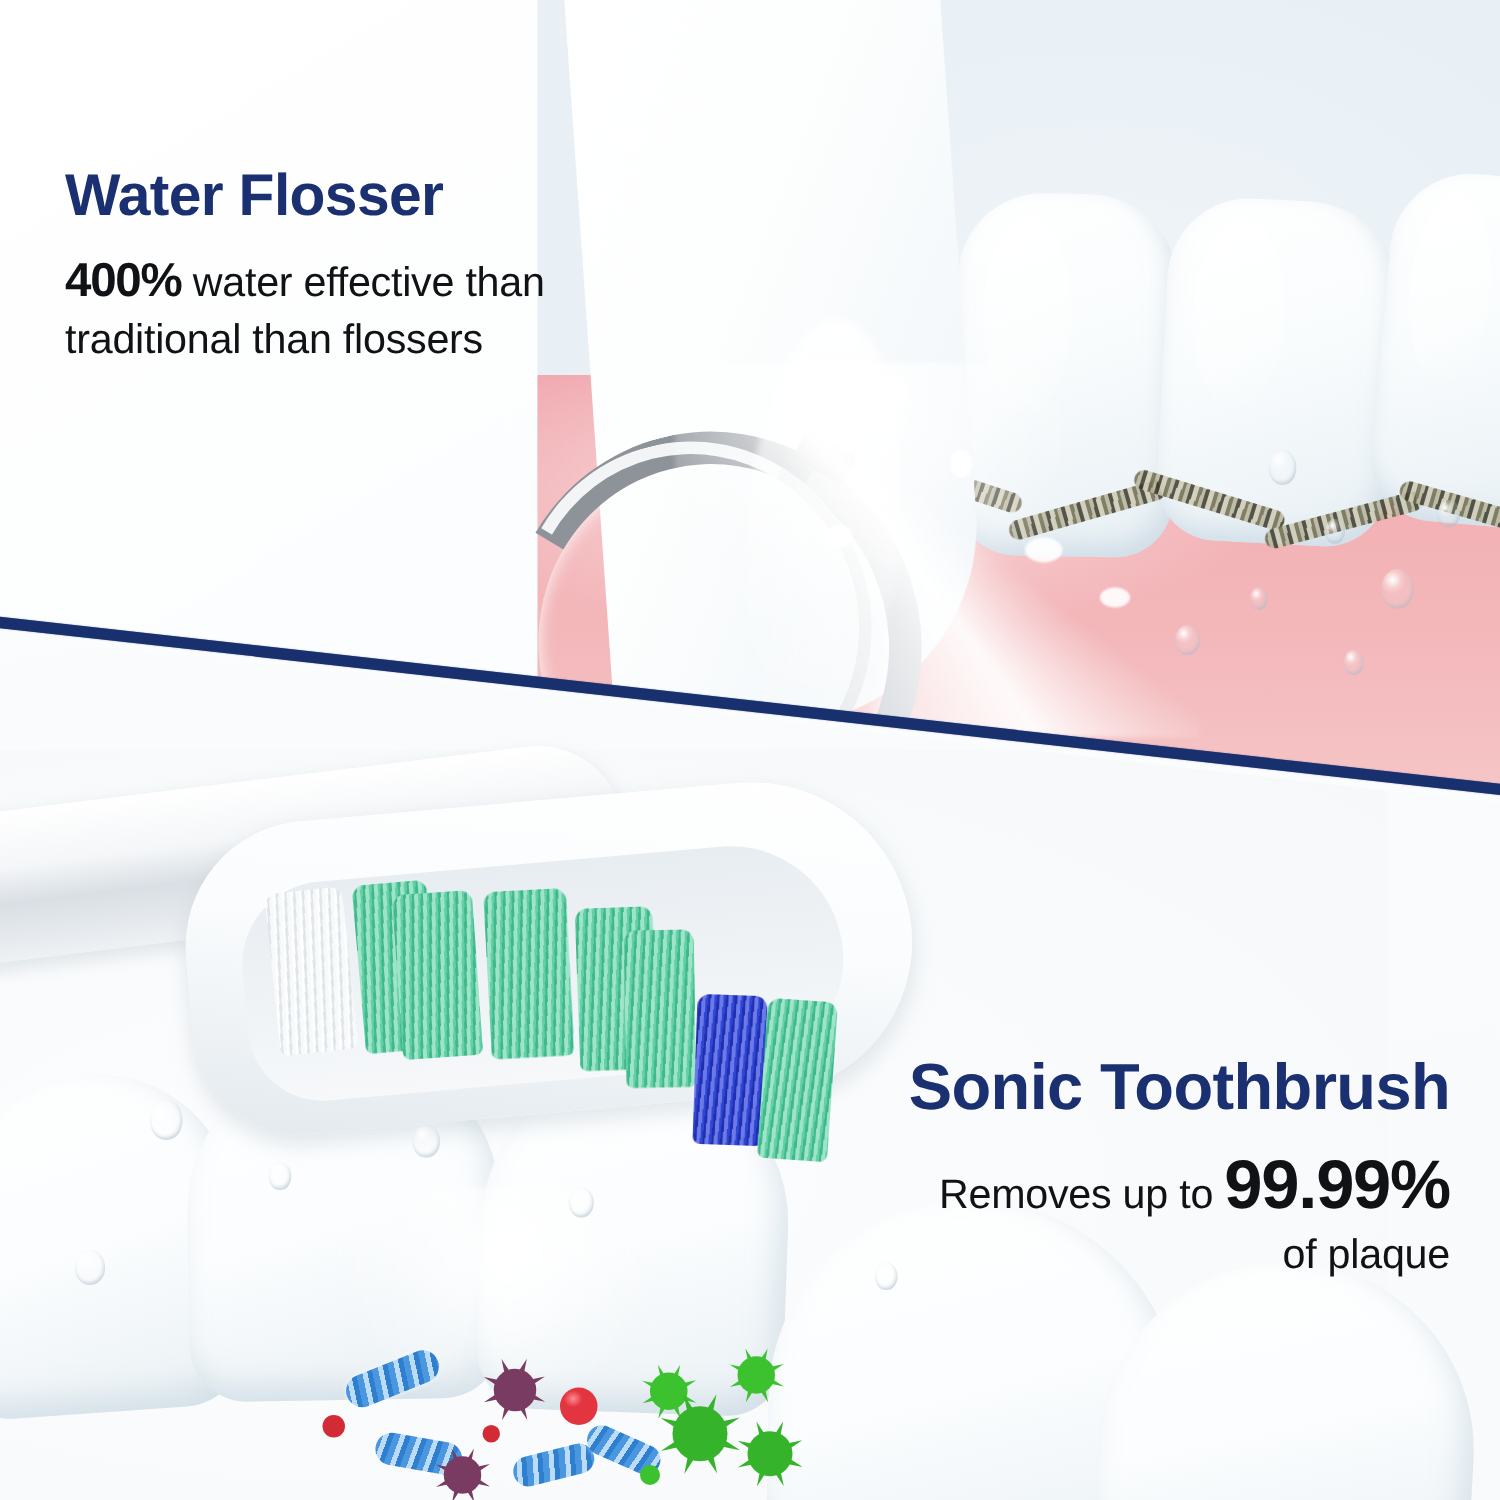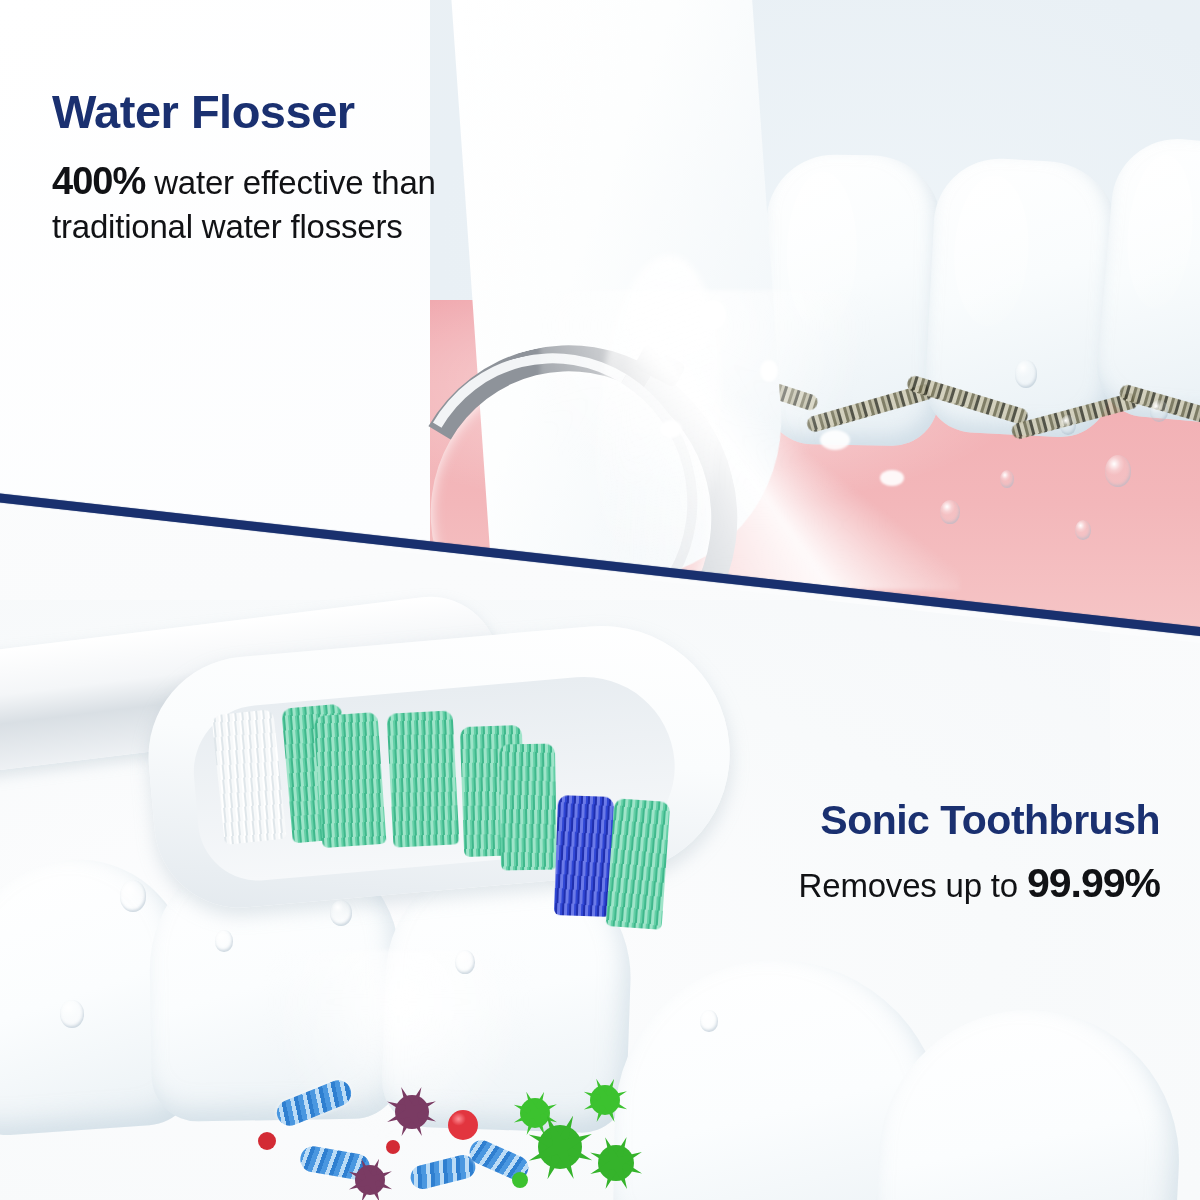--- a/index.html
+++ b/index.html
@@ -147,33 +147,33 @@
      background:inherit;}
   .spiky::before{transform:rotate(22deg);clip-path:polygon(50% 0,58% 42%,100% 50%,58% 58%,50% 100%,42% 58%,0 50%,42% 42%);}
   .spiky::after{transform:rotate(67deg);clip-path:polygon(50% 0,58% 42%,100% 50%,58% 58%,50% 100%,42% 58%,0 50%,42% 42%);}
 
   
   #b-spray{position:absolute;left:250px;top:950px;width:330px;height:260px;
      background:radial-gradient(55% 70% at 45% 20%,rgba(255,255,255,.95),rgba(255,255,255,.3) 45%,rgba(255,255,255,0) 75%);
      filter:blur(2px);}
 
   
-  .block{position:absolute;z-index:40;}
+  .block{position:absolute;z-index:40;margin-top:44px;}
   #blk-top{left:52px;top:88px;text-align:left;}
   #blk-bot{left:0;top:800px;width:1160px;text-align:right;}
 
   h1.head{margin:0;color:#1a3070;font-weight:bold;letter-spacing:-.5px;line-height:1;}
   #h-top{font-size:47px;}
-  #h-bot{font-size:41px;}
+  #h-bot{font-size:52px;}
   .sub{margin:0;color:#111215;font-size:33px;line-height:1.28;font-weight:normal;
        letter-spacing:-.2px;}
   #blk-top .sub{margin-top:22px;max-width:470px;}
   #blk-bot .sub{margin-top:16px;}
   .b{font-weight:bold;font-size:38px;letter-spacing:-1px;}
-  #blk-bot .b{font-size:41px;}
+  #blk-bot .b{font-size:55px;}
   .l2{display:block;}
 </style>
 </head>
 <body>
 
 <div id="stage">
 
   <div class="panel" id="panel-top">
 
     <div class="t-scene" id="t-field"></div>
@@ -270,21 +270,21 @@
     <div class="drop" style="left:330px;top:900px;width:22px;height:26px;"></div>
     <div class="drop" style="left:455px;top:950px;width:20px;height:24px;"></div>
     <div class="drop" style="left:60px;top:1000px;width:24px;height:28px;"></div>
     <div class="drop" style="left:700px;top:1010px;width:18px;height:22px;"></div>
   </div>
 
   <div id="divider"></div>
 
   <div class="block" id="blk-top">
     <h1 class="head" id="h-top">Water Flosser</h1>
-    <p class="sub"><span class="b">400%</span><span> water effective than</span><span class="l2">traditional water flossers</span></p>
+    <p class="sub"><span class="b">400%</span><span> water effective than</span><span class="l2">traditional than flossers</span></p>
   </div>
 
   <div class="block" id="blk-bot">
     <h1 class="head" id="h-bot">Sonic Toothbrush</h1>
-    <p class="sub"><span>Removes up to </span><span class="b">99.99%</span></p>
+    <p class="sub"><span>Removes up to </span><span class="b">99.99%</span><span class="l2">of plaque</span></p>
   </div>
 
 </div>
 
 </body></html>

